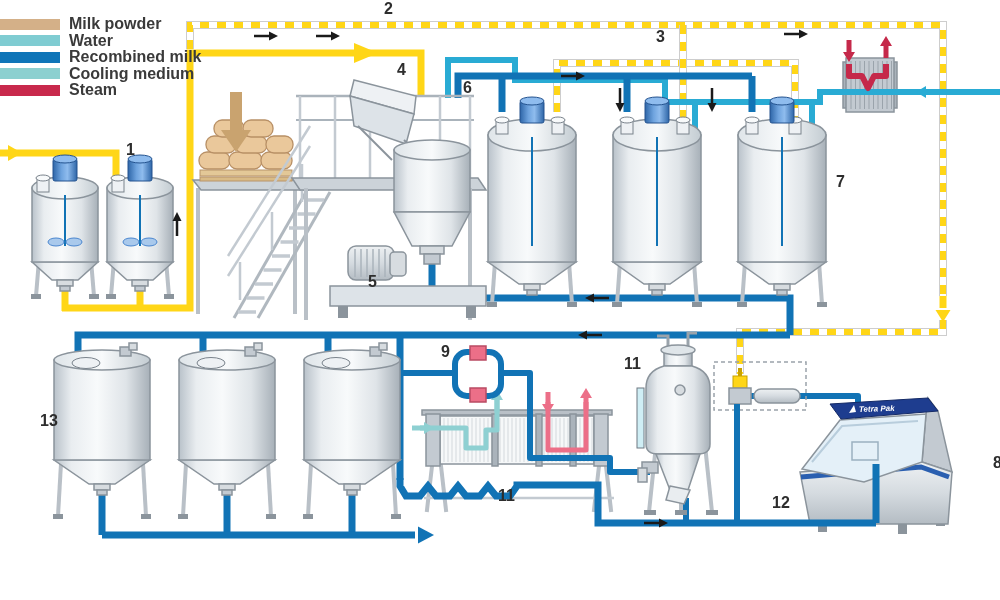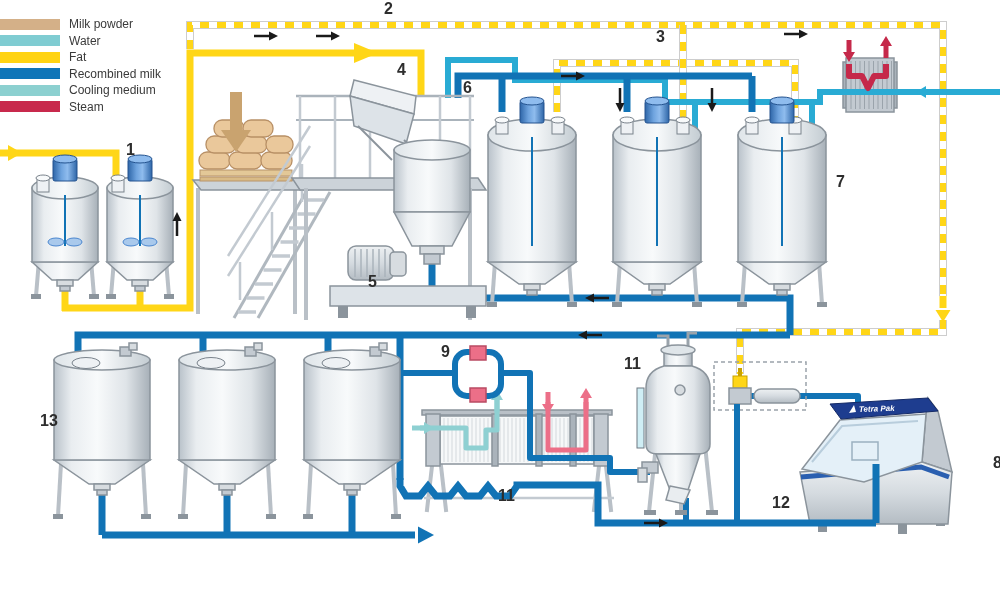--- a/index.html
+++ b/index.html
@@ -2,21 +2,21 @@
 <html><head>
 <meta charset="utf-8">
 <style>
   html,body{margin:0;padding:0;background:#fff;}
   .canvas{position:relative;width:1000px;height:600px;background:#ffffff;overflow:hidden;
           font-family:"Liberation Sans",sans-serif;}
   .canvas svg{position:absolute;left:0;top:0;}
   .legend{position:absolute;left:0;top:16px;z-index:6;}
   .legend-row{display:flex;align-items:center;height:16.5px;}
   .swatch{width:60px;height:11px;display:inline-block;margin-right:9px;flex:0 0 60px;}
-  .legend-label{font-size:12px;font-weight:normal;color:#3a3a3a;white-space:nowrap;}
+  .legend-label{font-size:16px;font-weight:bold;color:#3a3a3a;white-space:nowrap;}
   .num{position:absolute;font-size:16px;font-weight:bold;color:#2d2d2d;z-index:5;}
   
   .p-fat{fill:none;stroke:#ffd617;stroke-width:7;stroke-linejoin:miter;}
   .p-blue{fill:none;stroke:#1173b5;stroke-width:7;stroke-linejoin:miter;}
   .p-blue6{fill:none;stroke:#1173b5;stroke-width:6;stroke-linejoin:round;}
   .p-cyan{fill:none;stroke:#29abd4;stroke-width:6;stroke-linejoin:miter;}
   .p-teal{fill:none;stroke:#8ed0d2;stroke-width:5;stroke-linejoin:round;}
   .p-pink{fill:none;stroke:#ec6f88;stroke-width:5;stroke-linejoin:round;}
   .p-red{fill:none;stroke:#c5294a;stroke-width:6;stroke-linejoin:round;}
   .d-o{fill:none;stroke:#cdcdcd;stroke-width:8;}
@@ -505,24 +505,20 @@
   <div class="legend">
     <div class="legend-row">
         <span class="swatch" style="background: rgb(212, 176, 136);"></span>
         <span class="legend-label">Milk powder</span>
       </div>
     <div class="legend-row">
         <span class="swatch" style="background: rgb(127, 204, 210);"></span>
         <span class="legend-label">Water</span>
       </div>
     <div class="legend-row">
-        <span class="swatch" style="background: rgb(255, 211, 19);"></span>
-        <span class="legend-label">Fat</span>
-      </div>
-    <div class="legend-row">
         <span class="swatch" style="background: rgb(15, 117, 184);"></span>
         <span class="legend-label">Recombined milk</span>
       </div>
     <div class="legend-row">
         <span class="swatch" style="background: rgb(140, 208, 208);"></span>
         <span class="legend-label">Cooling medium</span>
       </div>
     <div class="legend-row">
         <span class="swatch" style="background: rgb(200, 41, 76);"></span>
         <span class="legend-label">Steam</span>

